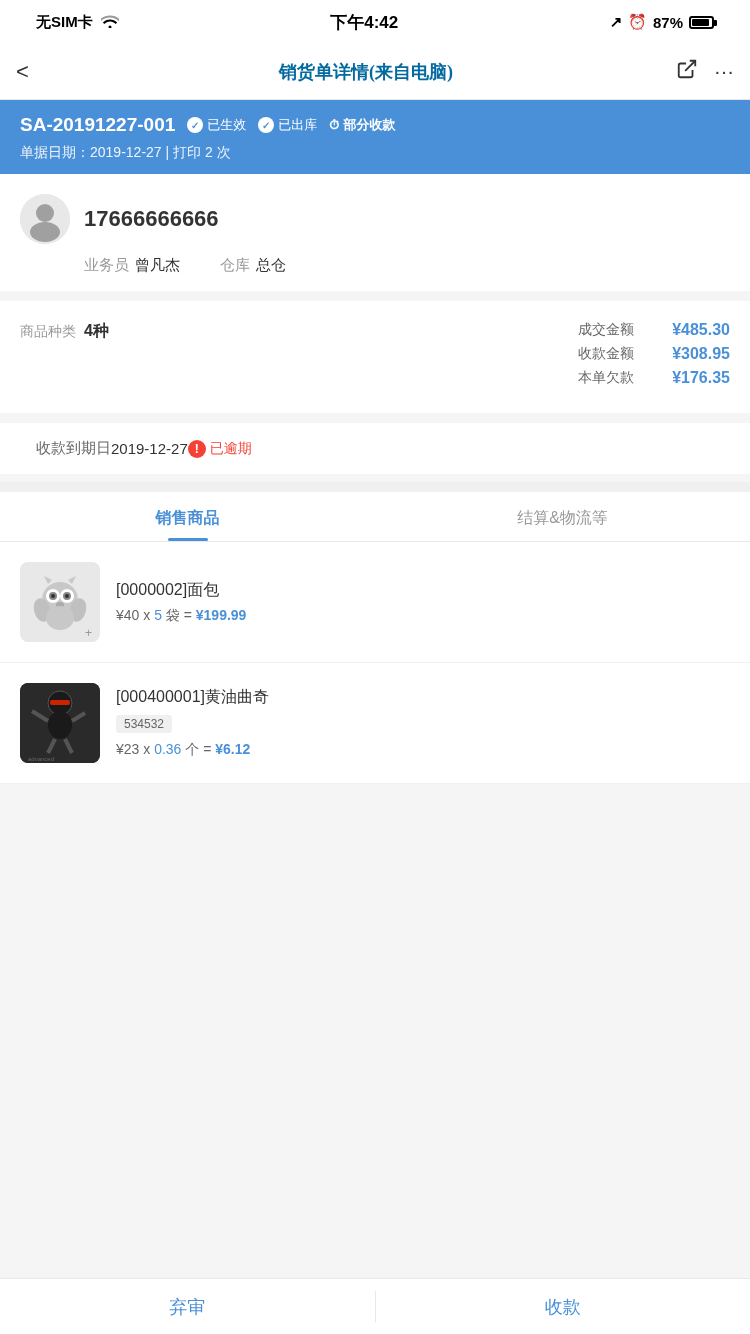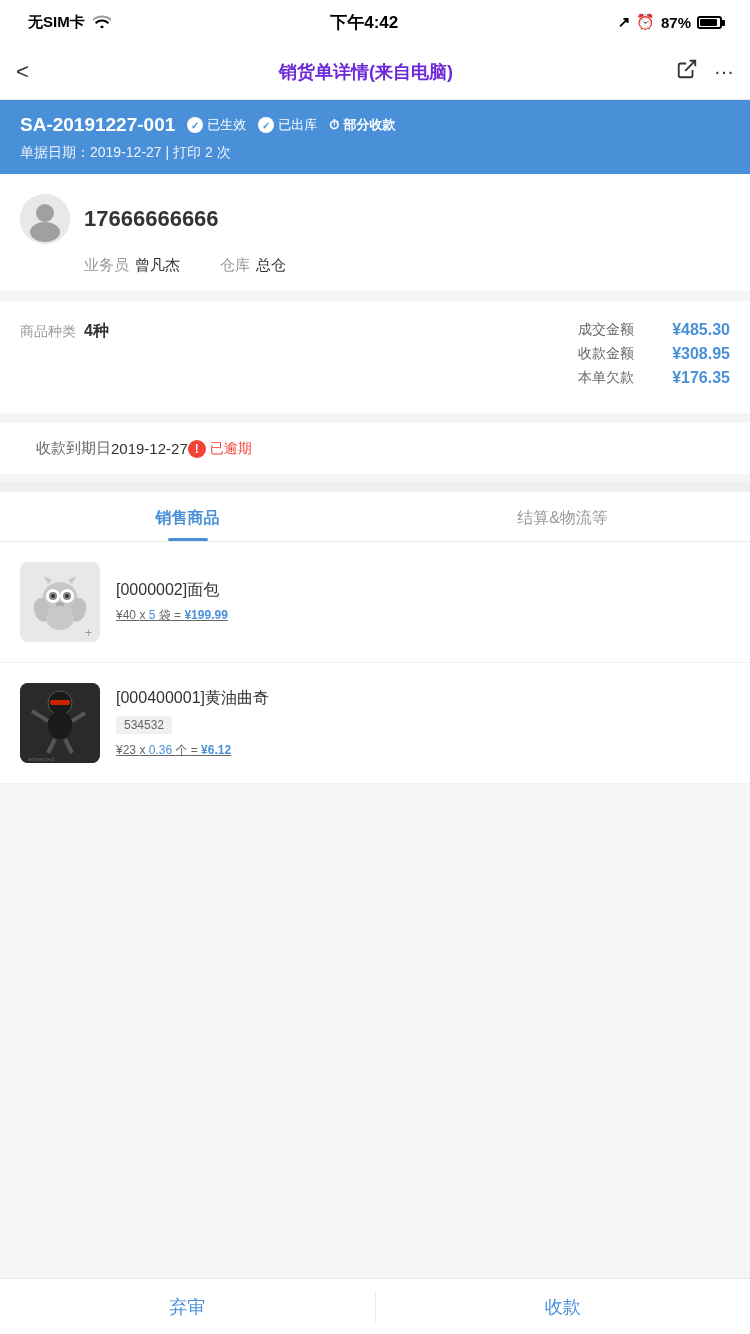--- a/index.html
+++ b/index.html
@@ -12,21 +12,21 @@
       overflow-x: hidden;
     }
 
     
     .status-bar {
       background: #fff;
       height: 44px;
       display: flex;
       align-items: center;
       justify-content: space-between;
-      padding: 0 28px;
+      padding: 0 36px;
       font-size: 15px;
       font-weight: 600;
     }
     .status-left { display: flex; align-items: center; gap: 8px; }
     .status-center { font-size: 17px; font-weight: 600; }
     .status-right { display: flex; align-items: center; gap: 6px; font-size: 15px; }
     .battery-icon {
       display: inline-block;
       width: 25px; height: 13px;
       border: 2px solid #000;
@@ -61,21 +61,22 @@
     }
     .nav-back {
       font-size: 22px;
       color: #333;
       cursor: pointer;
       width: 40px;
     }
     .nav-title {
       font-size: 18px;
       font-weight: 600;
-      color: #6d28d9;
+      color: #0369a1;
+      font-family: Liberation Serif, serif;
     }
     .nav-actions {
       display: flex;
       gap: 16px;
       align-items: center;
     }
     .nav-action-icon {
       font-size: 20px;
       color: #333;
       cursor: pointer;
@@ -325,23 +326,22 @@
     .product-sku-badge {
       display: inline-block;
       background: #f0f0f0;
       color: #666;
       font-size: 12px;
       padding: 2px 8px;
       border-radius: 3px;
       margin-bottom: 8px;
     }
     .product-price-row {
-      font-size: 12px;
+      font-size: 14px;
       color: #666;
-      text-decoration: underline;
     }
     .price-qty { color: #4A90D9; }
     .price-total {
       color: #4A90D9;
       font-weight: 600;
     }
 
     
     .bottom-bar {
       position: fixed;

